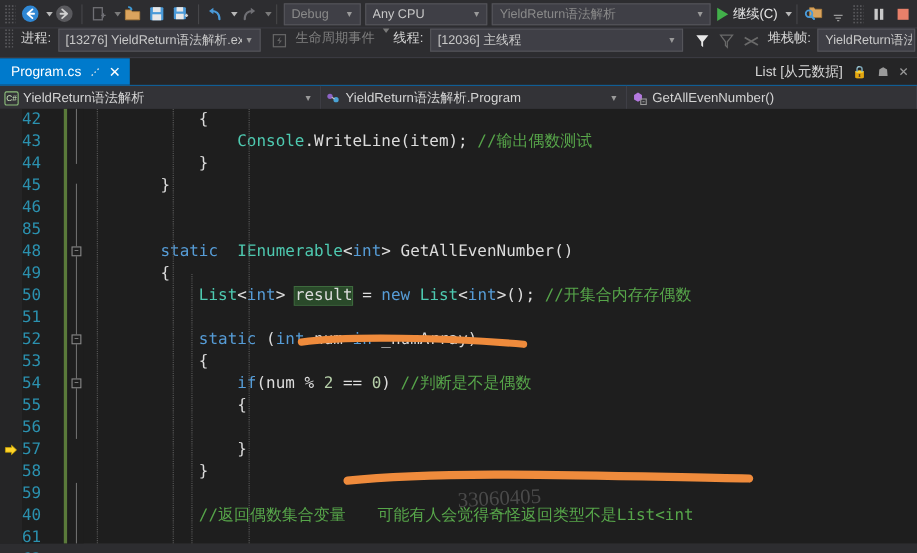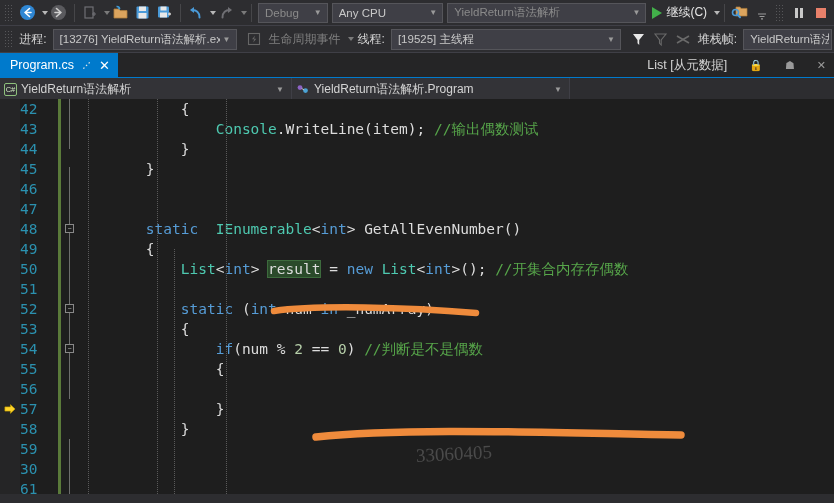--- a/index.html
+++ b/index.html
@@ -39,38 +39,38 @@
   .combo.disabled { color: #8a8a8a; }
   .combo-arrow { width: 14px; text-align: center; color: #9a9a9a; font-size: 8px; flex: 0 0 14px;}
 
   .run-btn { display: flex; align-items: center; gap: 4px; padding: 0 4px;
     color: #e6e6e6; font-size: 12px; white-space: nowrap; }
   .play-tri { width: 0; height: 0; border-top: 6px solid transparent;
     border-bottom: 6px solid transparent; border-left: 10px solid #42b04a; }
 
   
   .toolbar2 {
-    display: flex; align-items: center; height: 27px;
+    display: flex; align-items: flex-start; height: 27px;
     background: #2d2d30; padding: 0 2px;
     border-bottom: 1px solid #3f3f46;
   }
   .lbl { color: #d4d4d4; font-size: 12px; white-space: nowrap; padding: 0 4px; }
   .lbl.dim { color: #7f7f7f; font-family: Liberation Serif, serif; }
 
   
   .tabstrip { display: flex; align-items: flex-end; height: 24px; background: #252526; position: relative; }
   .tab {
     display: flex; align-items: center; gap: 7px; height: 24px;
     background: #007acc; color: #ffffff; font-size: 12.5px;
     padding: 0 8px 0 10px;
   }
   .tab .pin { font-size: 11px; color:#e8e8e8; transform: rotate(45deg); display:inline-block;}
   .tab .x { font-size: 13px; color: #ffffff; line-height: 1; }
   .tabstrip-right { margin-left: auto; display: flex; align-items: center;
-    gap: 22px; padding-right: 8px; height: 24px; }
+    gap: 9px; padding-right: 8px; height: 24px; }
   .meta-label { color: #d6d6d6; font-size: 12.5px; white-space: nowrap; }
   .tabstrip-ic { color: #9a9a9a; font-size: 11px; }
 
   
   .navbar { display: flex; height: 22px; background: #2d2d30;
     border-top: 1.5px solid #007acc; }
   .nav-combo { display: flex; align-items: center; height: 22px;
     background: #333337; border-right: 1px solid #3f3f46;
     padding: 0 2px 0 4px; color: #d4d4d4; font-size: 12px; gap: 4px;
     white-space: nowrap; overflow: hidden; }
@@ -259,21 +259,21 @@
       <svg width="14" height="14" viewBox="0 0 14 14">
           <rect x="1.5" y="1.5" width="11" height="11" fill="none" stroke="#666" stroke-width="1.1"></rect>
           <path d="M8 3.5 L5 7.2 h2.2 L6.2 10.5 L9.3 6.8 H7.1 z" fill="#666"></path>
         </svg>
     </div>
     <span class="lbl dim">生命周期事件</span>
     <div class="caret dim"></div>
 
     <span class="lbl">线程:</span>
     <div class="combo" style="width:278px;height:21px">
-      <span class="txt">[19525] 主线程</span>
+      <span class="txt">[12036] 主线程</span>
       <span class="combo-arrow">▼</span>
     </div>
 
     <div class="tb-btn" style="margin-left:5px">
       <svg width="15" height="15" viewBox="0 0 15 15">
           <path d="M2 2 H13 L8.2 8 V13 L6.5 11.3 V8 Z" fill="#e8e8e8"></path>
         </svg>
     </div>
     <div class="tb-btn">
       <svg width="15" height="15" viewBox="0 0 15 15">
@@ -313,51 +313,59 @@
       <span class="nav-arrow">▼</span>
     </div>
     <div class="nav-combo" style="width:278px">
       <svg width="14" height="14" viewBox="0 0 14 14">
           <path d="M4 8 a2.4 2.4 0 1 0 0-4.8 a2.4 2.4 0 0 0 0 4.8z" fill="#8d63c6"></path>
           <path d="M9.5 11 a2.4 2.4 0 1 0 0-4.8 a2.4 2.4 0 0 0 0 4.8z" fill="#4aa3d6"></path>
           <path d="M5.6 6.4 L8.2 8" stroke="#c7c7c7" stroke-width="1"></path>
         </svg>
       <span>YieldReturn语法解析.Program</span>
       <span class="nav-arrow">▼</span>
+    </div>
+    <div class="nav-combo" style="flex:1">
+      <svg width="15" height="14" viewBox="0 0 15 14">
+          <path d="M6 2.2 L9.6 4.3 V8.5 L6 10.6 L2.4 8.5 V4.3 Z" fill="#b479e0"></path>
+          <rect x="8.5" y="8" width="5" height="5" fill="none" stroke="#9a9a9a" stroke-width="1"></rect>
+          <path d="M10 10.5 h2" stroke="#9a9a9a" stroke-width="1"></path>
+        </svg>
+      <span>GetAllEvenNumber()</span>
     </div>
   </div>
 
   <div class="editor">
 
     <div class="breakcol">
       <svg class="yellow-arrow" style="top:304px" width="13" height="13" viewBox="0 0 13 13">
         <path d="M1 4.2 H7 V1.8 L12 6.5 L7 11.2 V8.8 H1 Z" fill="#ffd42a" stroke="#c9a400" stroke-width=".7"></path>
       </svg>
     </div>
 
     <div class="gutter">
         <div class="row">42</div>
         <div class="row">43</div>
         <div class="row">44</div>
         <div class="row">45</div>
         <div class="row">46</div>
-        <div class="row">47</div>
+        <div class="row">85</div>
         <div class="row">48</div>
         <div class="row">49</div>
         <div class="row">50</div>
         <div class="row">51</div>
         <div class="row">52</div>
         <div class="row">53</div>
         <div class="row">54</div>
         <div class="row">55</div>
         <div class="row">56</div>
         <div class="row">57</div>
         <div class="row">58</div>
         <div class="row">59</div>
-        <div class="row">30</div>
+        <div class="row">40</div>
         <div class="row">61</div>
         <div class="row">62</div>
       </div>
 
     <div class="changebar">
       <div style="position:absolute;left:0;top:0;width:3px;height:395px;background:#5a7a3a"></div>
     </div>
 
     <div class="outline">
       <div class="fold-line" style="top:0px;height:50px;"></div>
@@ -385,21 +393,21 @@
           <div class="row"><span class="pl">            </span><span class="t">List</span><span class="pl">&lt;</span><span class="k">int</span><span class="pl">&gt; </span><span class="hl-ref">result</span><span class="pl"> = </span><span class="k">new</span><span class="pl"> </span><span class="t">List</span><span class="pl">&lt;</span><span class="k">int</span><span class="pl">&gt;(); </span><span class="cm">//开集合内存存偶数</span></div>
           <div class="row"><span class="pl"></span></div>
           <div class="row"><span class="pl">            </span><span class="k">static</span><span class="pl"> (</span><span class="k">int</span><span class="pl"> num </span><span class="k">in</span><span class="pl"> _numArray)</span></div>
           <div class="row"><span class="pl">            {</span></div>
           <div class="row"><span class="pl">                </span><span class="k">if</span><span class="pl">(num % </span><span class="num">2</span><span class="pl"> == </span><span class="num">0</span><span class="pl">) </span><span class="cm">//判断是不是偶数</span></div>
           <div class="row"><span class="pl">                {</span></div>
           <div class="row"><span class="pl"></span></div>
           <div class="row"><span class="pl">                }</span></div>
           <div class="row"><span class="pl">            }</span></div>
           <div class="row"><span class="pl"></span></div>
-          <div class="row"><span class="pl">            </span></div>
+          <div class="row"><span class="pl">            </span><span class="cm">//返回偶数集合变量　　可能有人会觉得奇怪返回类型不是List&lt;int</span></div>
         </div>
 
       <svg class="ann" style="left:0;top:0" width="700" height="395">
         <path d="M198 212 C240 206, 330 208, 400 214" stroke="#ef8b3c" stroke-width="6.5" fill="none" stroke-linecap="round"></path>
         <path d="M240 338 C330 328, 480 334, 605 336" stroke="#ef8b3c" stroke-width="7.5" fill="none" stroke-linecap="round"></path>
       </svg>
 
       <div class="watermark" style="left:340px;top:345px;transform:rotate(-3deg)">33060405</div>
     </div>
   </div>

